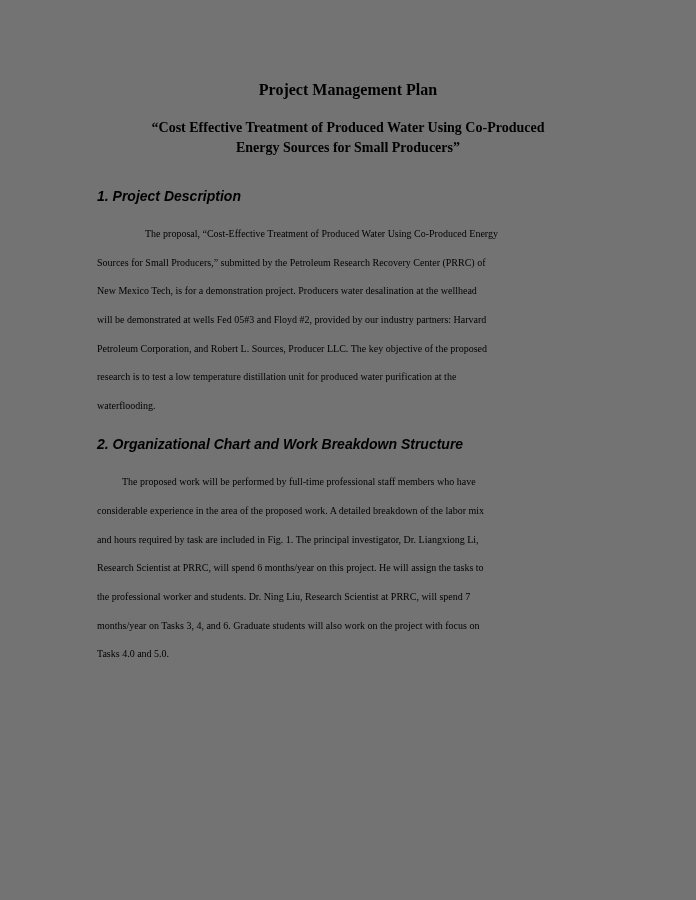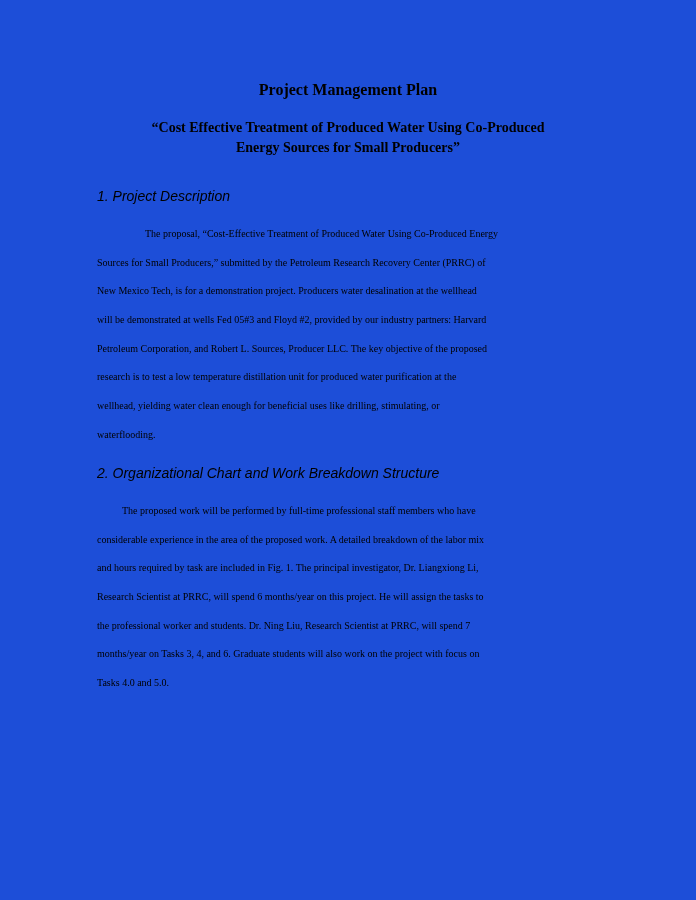--- a/index.html
+++ b/index.html
@@ -4,21 +4,21 @@
 <style>
   html, body {
     margin: 0;
     padding: 0;
     background: #ffffff;
   }
   .doc-page {
     position: relative;
     width: 696px;
     height: 900px;
-    background: #1d4ed8;
+    background: #737373;
     color: #000000;
     overflow: hidden;
     box-sizing: border-box;
     padding: 80px 97px 0 97px;
     font-family: "Liberation Serif", "DejaVu Serif", serif;
   }
   .doc-title {
     text-align: center;
     font-weight: bold;
     font-size: 16px;
@@ -28,21 +28,21 @@
   .doc-subtitle {
     margin-top: 18px;
     text-align: center;
     font-weight: bold;
     font-size: 14px;
     line-height: 20px;
   }
   .section-heading {
     margin-top: 30px;
     font-family: "Liberation Sans", "DejaVu Sans", sans-serif;
-    font-weight: normal;
+    font-weight: bold;
     font-style: italic;
     font-size: 14px;
     line-height: 17px;
   }
   .section-heading.second {
     margin-top: 15.5px;
   }
   .para {
     margin-top: 15px;
     font-size: 10px;
@@ -72,21 +72,20 @@
 
   <h2 class="section-heading first">1. Project Description</h2>
 
   <div class="para para-1">
       <div class="line">The proposal, “Cost-Effective Treatment of Produced Water Using Co-Produced Energy</div>
       <div class="line">Sources for Small Producers,” submitted by the Petroleum Research Recovery Center (PRRC) of</div>
       <div class="line">New Mexico Tech, is for a demonstration project. Producers water desalination at the wellhead</div>
       <div class="line">will be demonstrated at wells Fed 05#3 and Floyd #2, provided by our industry partners: Harvard</div>
       <div class="line">Petroleum Corporation, and Robert L. Sources, Producer LLC. The key objective of the proposed</div>
       <div class="line">research is to test a low temperature distillation unit for produced water purification at the</div>
-      <div class="line">wellhead, yielding water clean enough for beneficial uses like drilling, stimulating, or</div>
       <div class="line">waterflooding.</div>
     </div>
 
   <h2 class="section-heading second">2. Organizational Chart and Work Breakdown Structure</h2>
 
   <div class="para para-2">
       <div class="line">The proposed work will be performed by full-time professional staff members who have</div>
       <div class="line">considerable experience in the area of the proposed work. A detailed breakdown of the labor mix</div>
       <div class="line">and hours required by task are included in Fig. 1. The principal investigator, Dr. Liangxiong Li,</div>
       <div class="line">Research Scientist at PRRC, will spend 6 months/year on this project. He will assign the tasks to</div>

